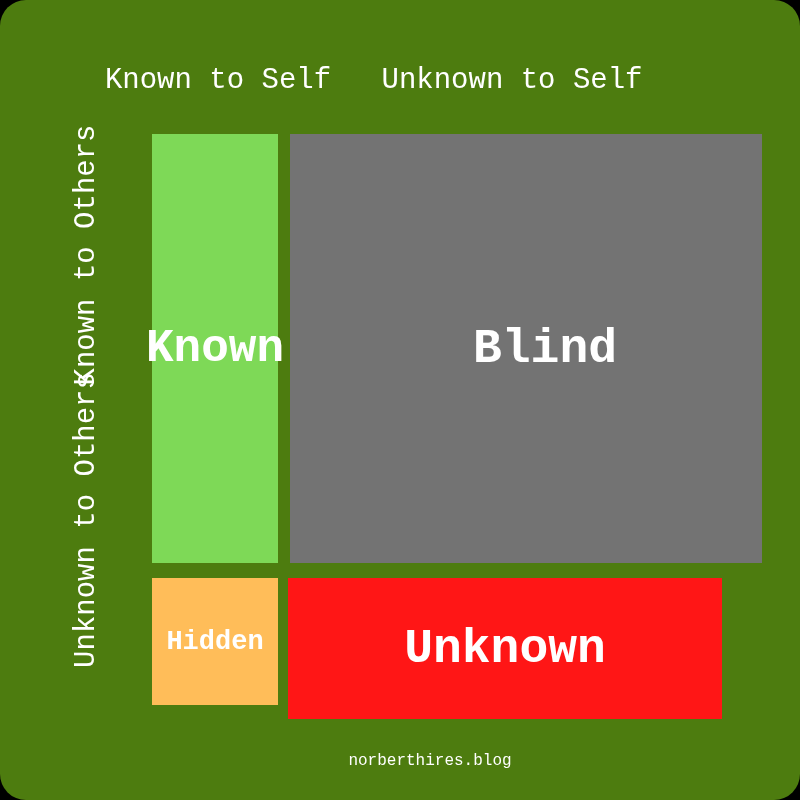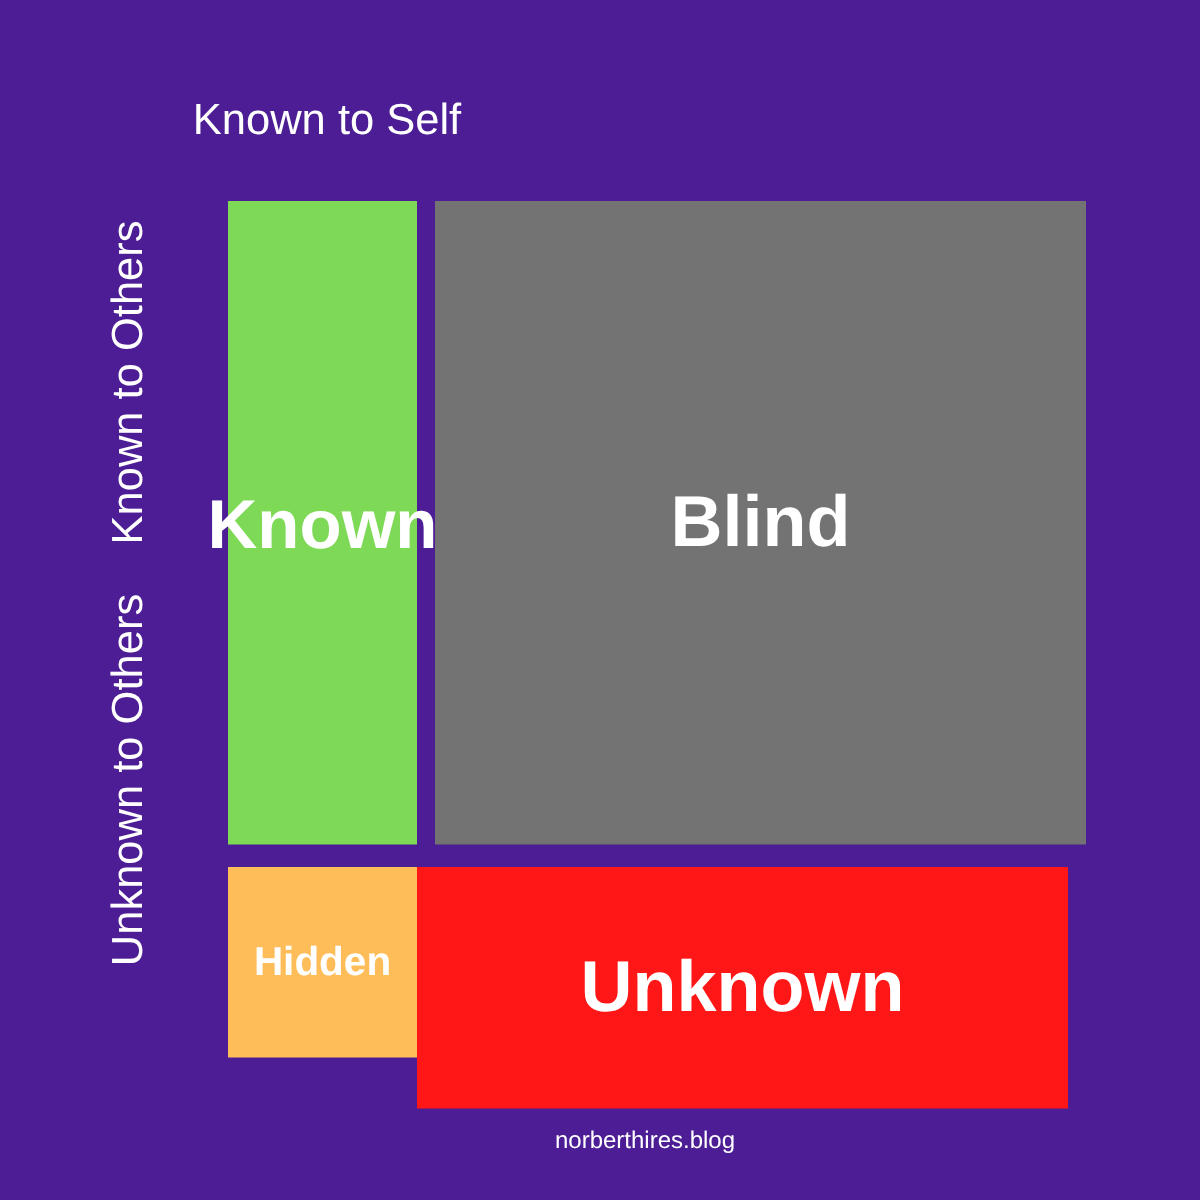--- a/index.html
+++ b/index.html
@@ -4,24 +4,25 @@
 <style>
   html, body {
     margin: 0;
     padding: 0;
     background: #000000;
   }
   .canvas {
     position: relative;
     width: 800px;
     height: 800px;
-    background: #4c1d95;
+    background: #4d7c0f;
     overflow: hidden;
-    font-family: Liberation Sans, sans-serif;
+    font-family: Liberation Mono, monospace;
     color: #ffffff;
+    border-radius: 26px;
   }
   
   .col-label {
     position: absolute;
     top: 64px;
     transform: translateX(-50%);
     font-size: 29px;
     font-weight: 400;
     white-space: nowrap;
     color: #ffffff;
@@ -44,42 +45,43 @@
   .quad {
     position: absolute;
     display: flex;
     align-items: center;
     justify-content: center;
     font-weight: 700;
     color: #ffffff;
     text-align: center;
   }
   .quad-open    { left: 152px; top: 134px; width: 126px; height: 429px; font-size: 46px; }
-  .quad-blind   { left: 290px; top: 134px; width: 434px; height: 429px; font-size: 48px; }
+  .quad-blind   { left: 290px; top: 134px; width: 434px; height: 429px; font-size: 48px; padding-left: 38px; }
   .quad-hidden  { left: 152px; top: 578px; width: 126px; height: 127px; font-size: 27px; }
-  .quad-unknown { left: 278px; top: 578px; width: 434px; height: 161px; font-size: 48px; }
+  .quad-unknown { left: 288px; top: 578px; width: 434px; height: 141px; font-size: 48px; }
   
   .footer {
     position: absolute;
     left: 430px;
     top: 752px;
     transform: translateX(-50%);
     font-size: 16px;
     font-weight: 400;
     white-space: nowrap;
     color: #ffffff;
   }
 </style>
 </head>
 <body>
 
 <div class="canvas">
 
   <div class="col-label left">Known to Self</div>
 
+  <div class="col-label right">Unknown to Self</div>
 
   <div class="row-label top">Known to Others</div>
 
   <div class="row-label bottom">Unknown to Others</div>
 
   <div class="quad quad-open" style="background-color: rgb(126, 217, 87);">
     <span>Known</span>
   </div>
 
   <div class="quad quad-blind" style="background-color: rgb(115, 115, 115);">

